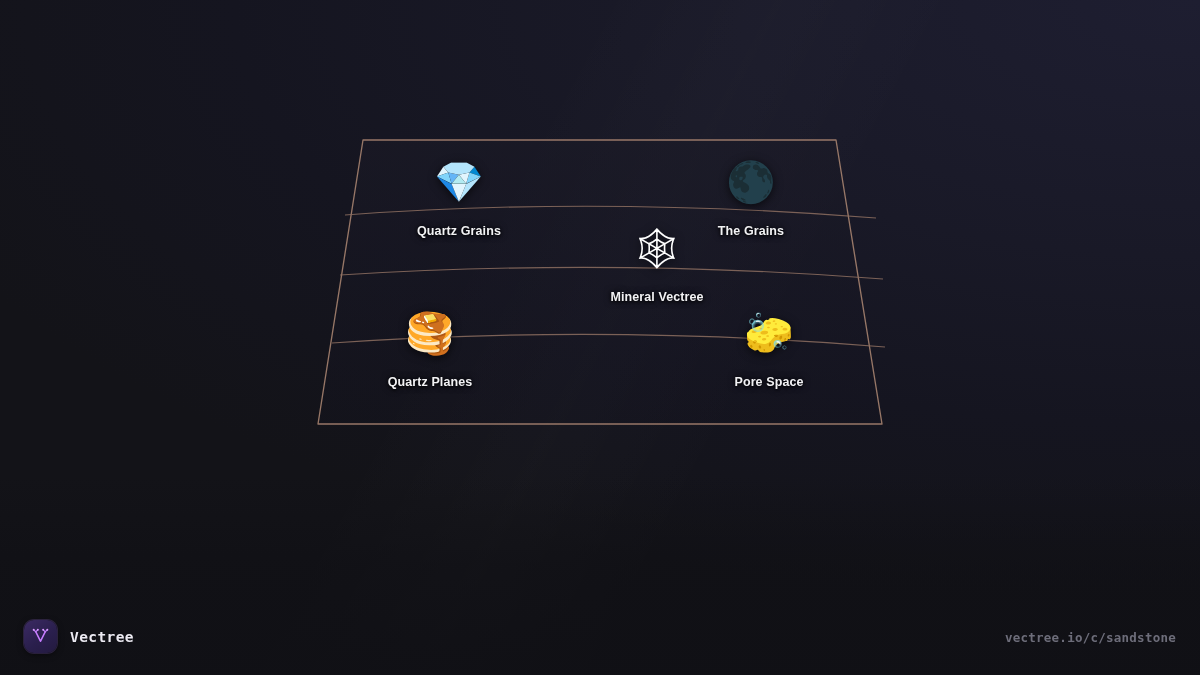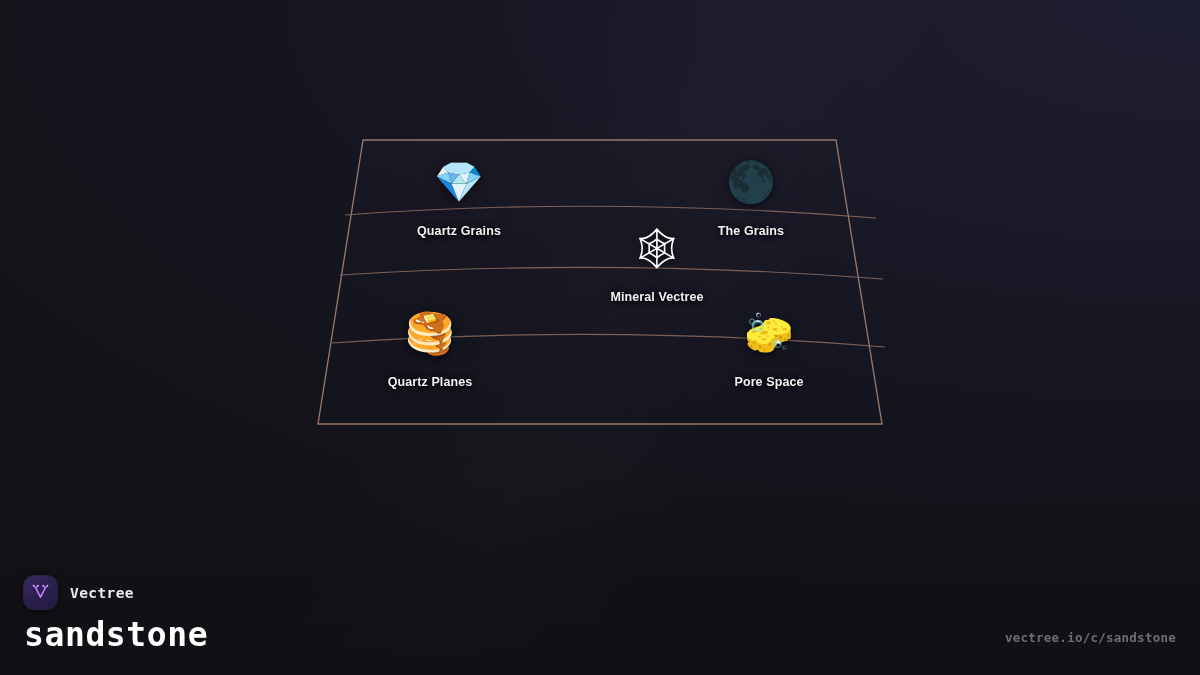--- a/index.html
+++ b/index.html
@@ -58,21 +58,21 @@
     letter-spacing:0.1px;
     color:#f2f2f4;
     text-shadow: 0 1px 3px rgba(0,0,0,0.95), 0 0 7px rgba(0,0,0,0.8);
     white-space:nowrap;
   }
 
   
   #footer-brand {
     position:absolute;
     left:24px; bottom:22px;
-    display:flex; flex-direction:column; gap:9px;
+    display:flex; flex-direction:row; gap:9px;
   }
   #brand-row { display:flex; align-items:center; gap:13px; }
   #brand-logo {
     width:33px; height:33px; border-radius:10px;
     background: linear-gradient(145deg, #3b2a63 0%, #2a1f4d 55%, #231a3f 100%);
     box-shadow: 0 0 0 1px rgba(150,110,220,0.22), 0 2px 6px rgba(0,0,0,0.5);
     display:flex; align-items:center; justify-content:center;
   }
   #brand-name {
     font-family:"DejaVu Sans Mono","Liberation Mono",monospace;
@@ -147,16 +147,15 @@
         <path d="M6 6 L3.4 3.6 M6 6 L8.6 3.6" stroke="#c77dff" stroke-width="1.5" stroke-linecap="round"></path>
         <path d="M18 6 L15.4 3.6 M18 6 L20.6 3.6" stroke="#c77dff" stroke-width="1.5" stroke-linecap="round"></path>
         <circle cx="3.4" cy="3.6" r="1.25" fill="#d89bff"></circle>
         <circle cx="8.6" cy="3.6" r="1.25" fill="#d89bff"></circle>
         <circle cx="15.4" cy="3.6" r="1.25" fill="#d89bff"></circle>
         <circle cx="20.6" cy="3.6" r="1.25" fill="#d89bff"></circle>
       </svg>
     </div>
     <span id="brand-name">Vectree</span>
   </div>
-  <div id="concept-title">sandstone</div>
 </div>
 
 <div id="footer-url">vectree.io/c/sandstone</div>
 
 </body></html>

